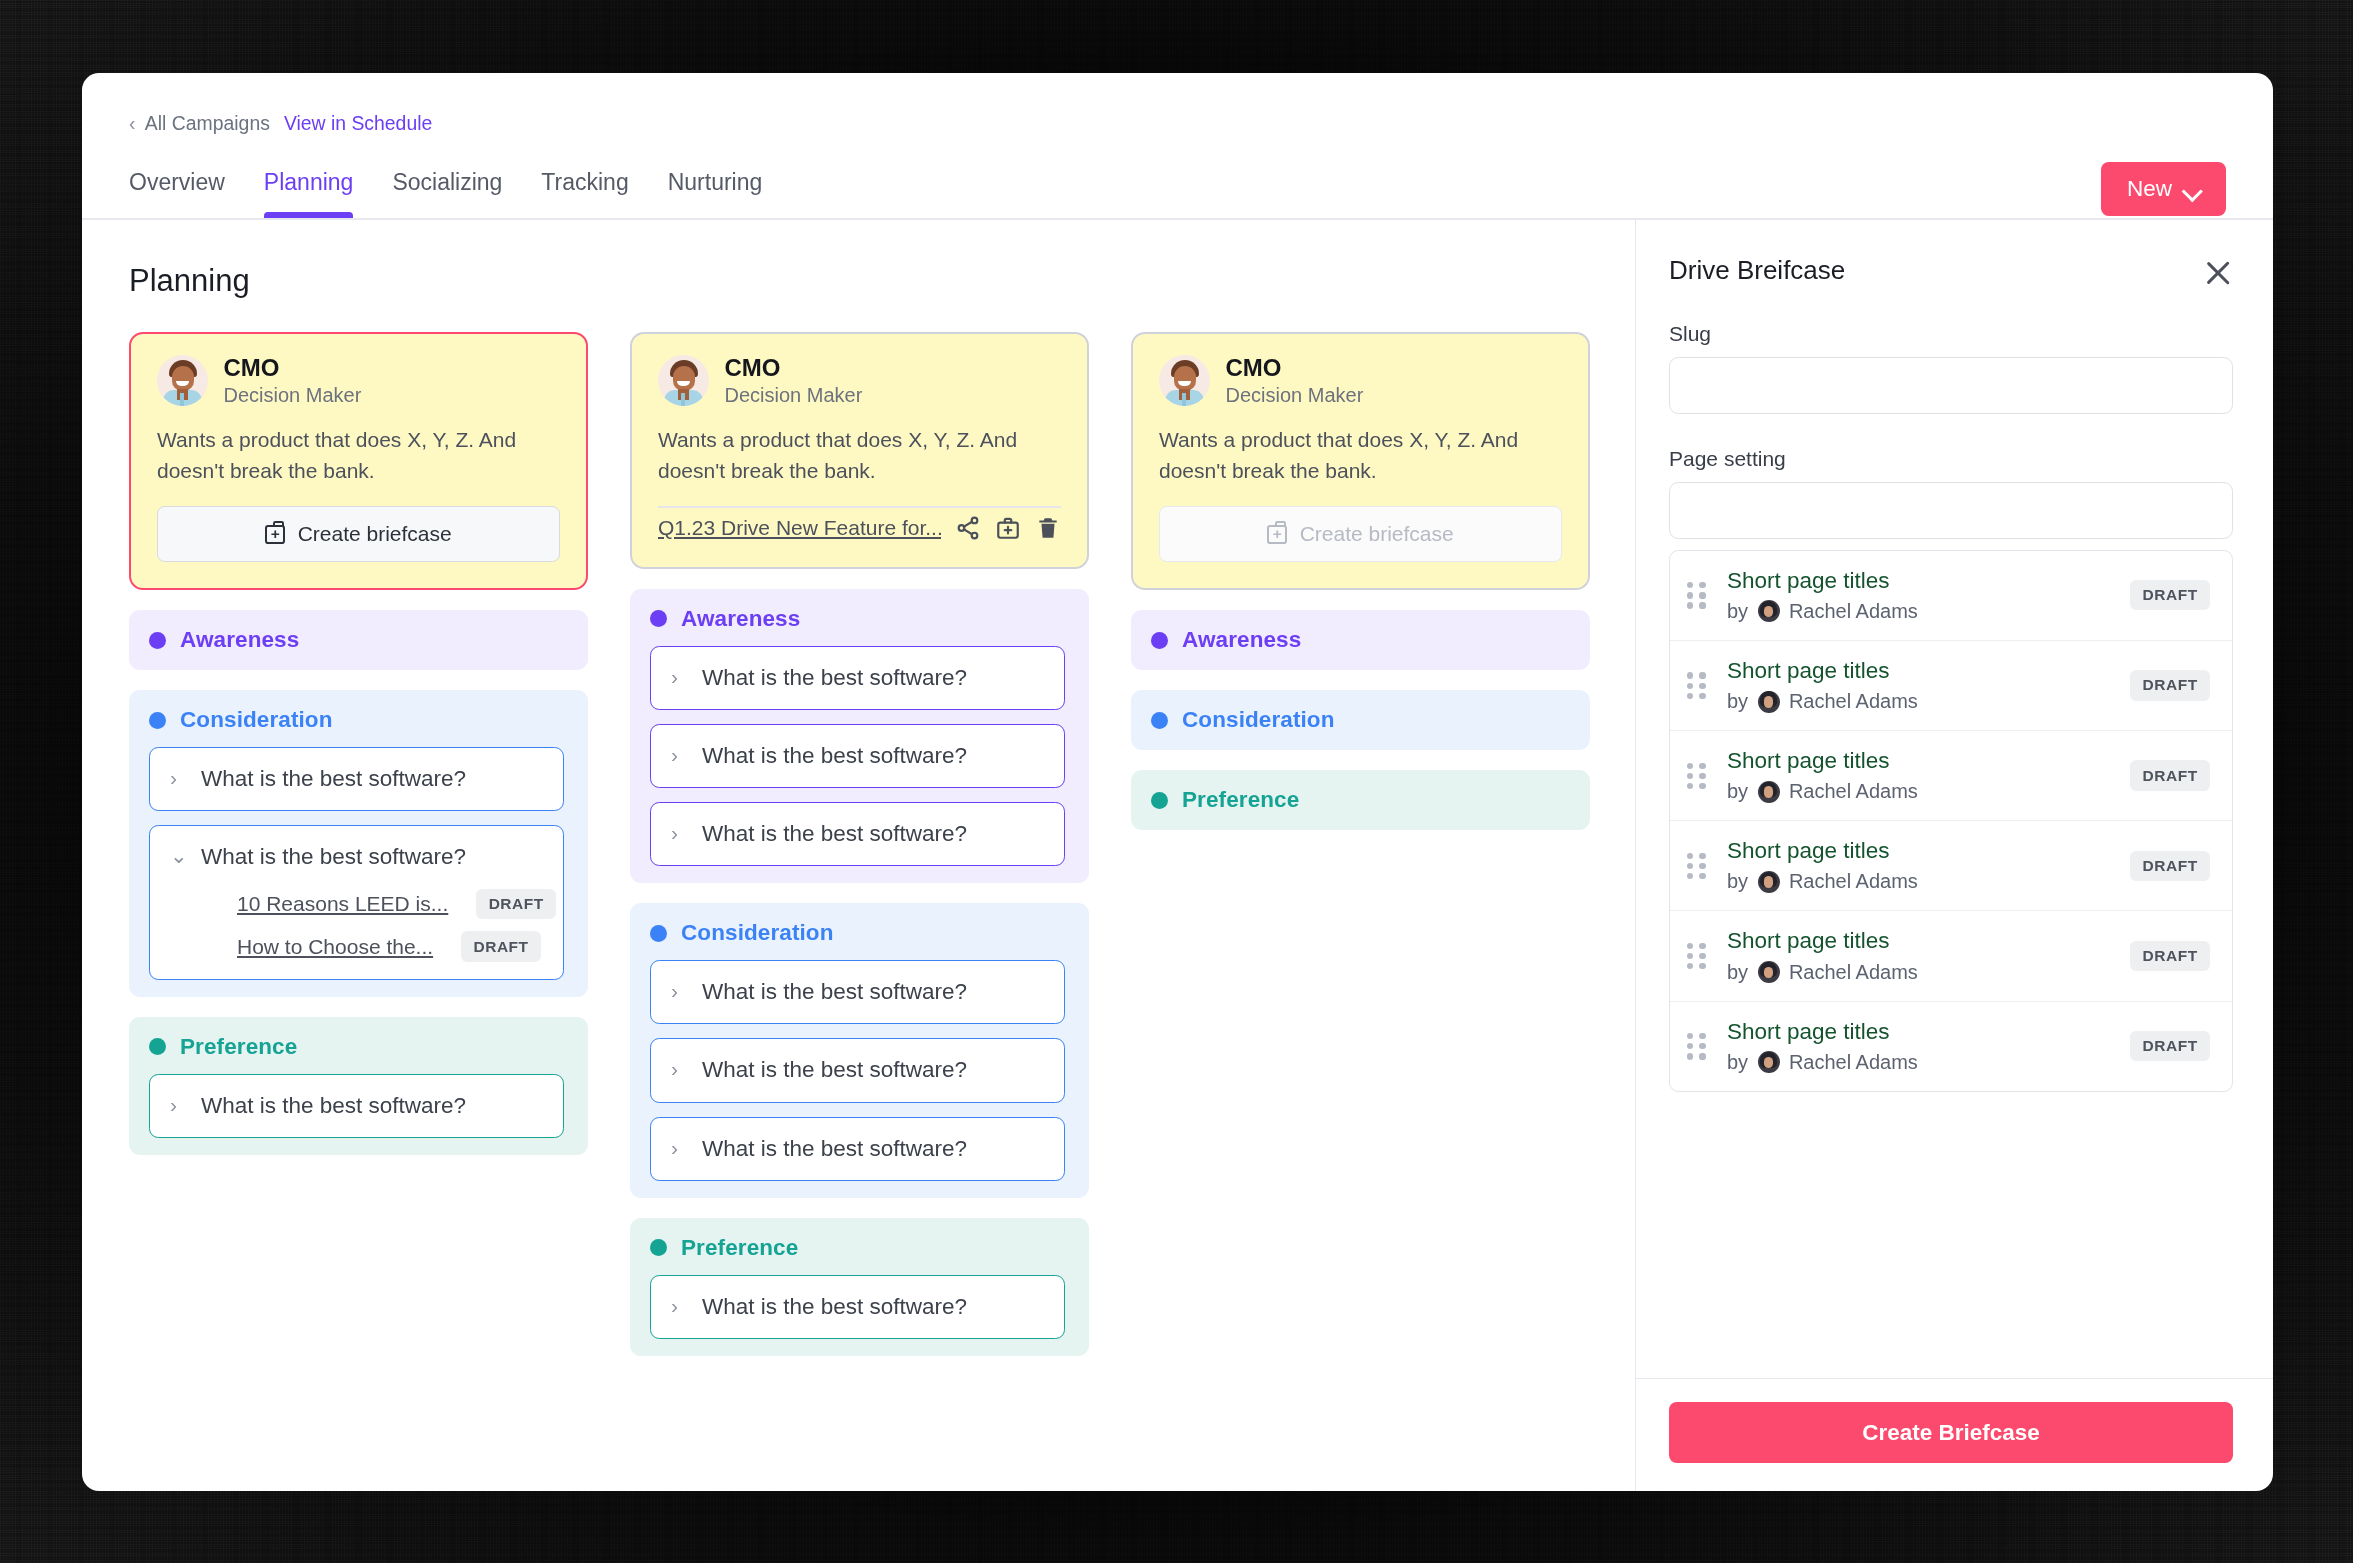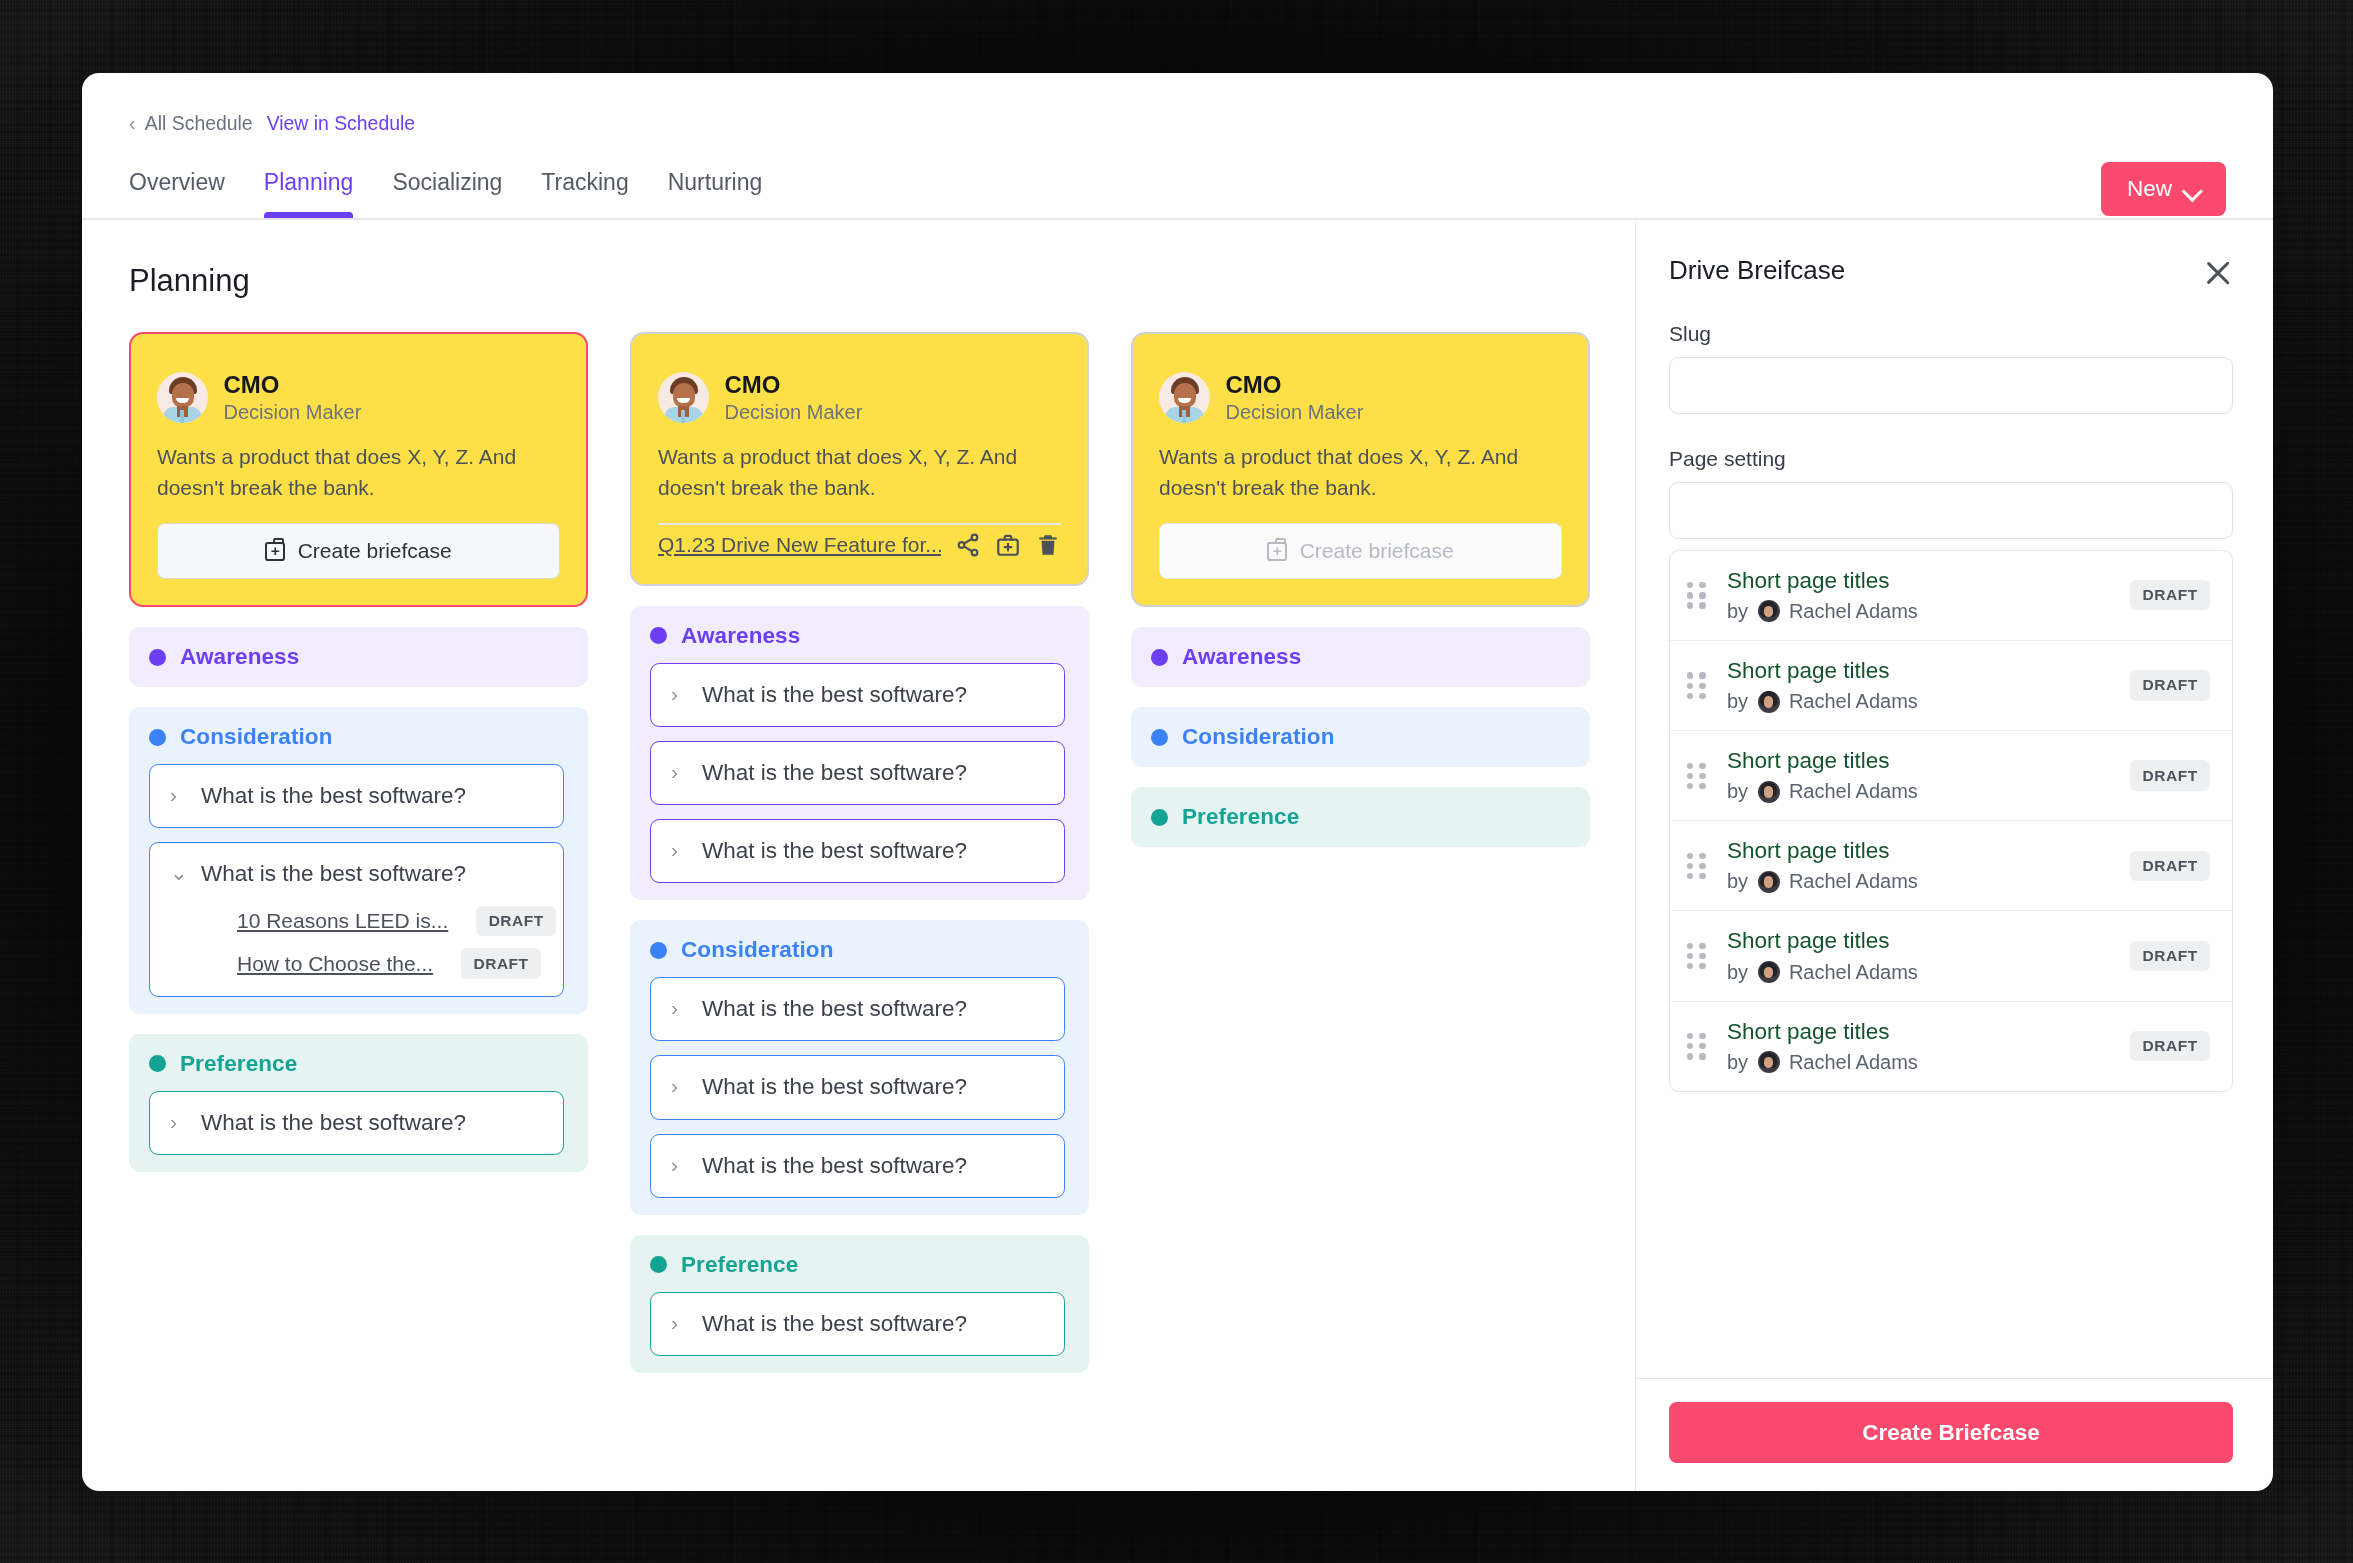--- a/index.html
+++ b/index.html
@@ -165,22 +165,22 @@
     margin-top: 33px;
     display: flex;
     gap: 42px;
   }
   .column { width: 459px; flex: none; }
 
   
   .persona-card {
     border: 2.3px solid #cfd2da;
     border-radius: 14px;
-    padding: 37px 26px 26px 26px;
-    background: #fde047;
+    padding: 20px 26px 26px 26px;
+    background: #fef9c3;
   }
   .persona-card.selected { border-color: #fb4a6d; }
 
   .persona-head { display: flex; align-items: center; gap: 15.5px; }
   .avatar {
     width: 51px; height: 51px;
     border-radius: 50%;
     background: #f7e9e4;
     position: relative;
     overflow: hidden;
@@ -518,21 +518,21 @@
 <body>
 
 <div id="backdrop"></div>
 <div id="noise"></div>
 
 <div id="app-window">
 
   <div class="app-header">
     <div class="breadcrumb">
       <span class="bc-chevron">‹</span>
-      <span class="bc-all">All Schedule</span>
+      <span class="bc-all">All Campaigns</span>
       <span class="bc-link">View in Schedule</span>
     </div>
 
     <button class="new-button">
       <span>New</span>
       <span class="caret"></span>
     </button>
 
     <div class="tabs">
       <div class="tab">Overview</div>

